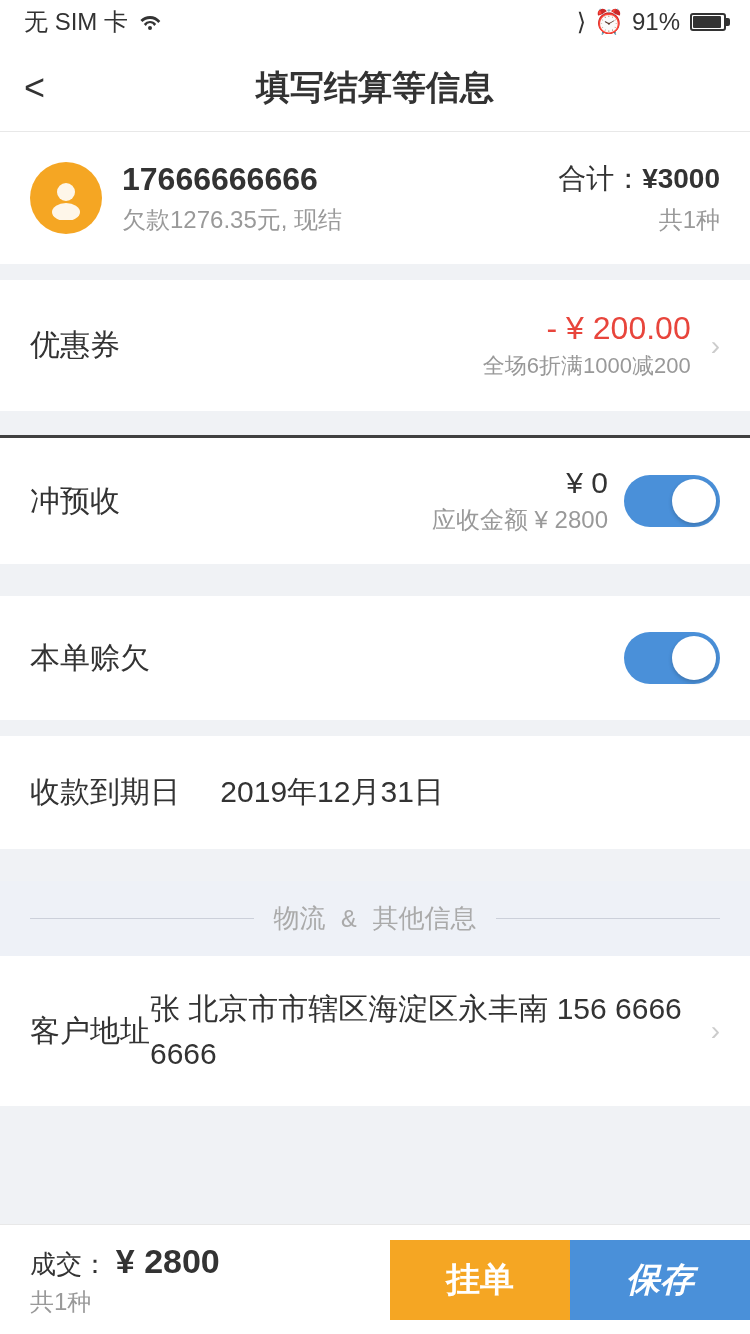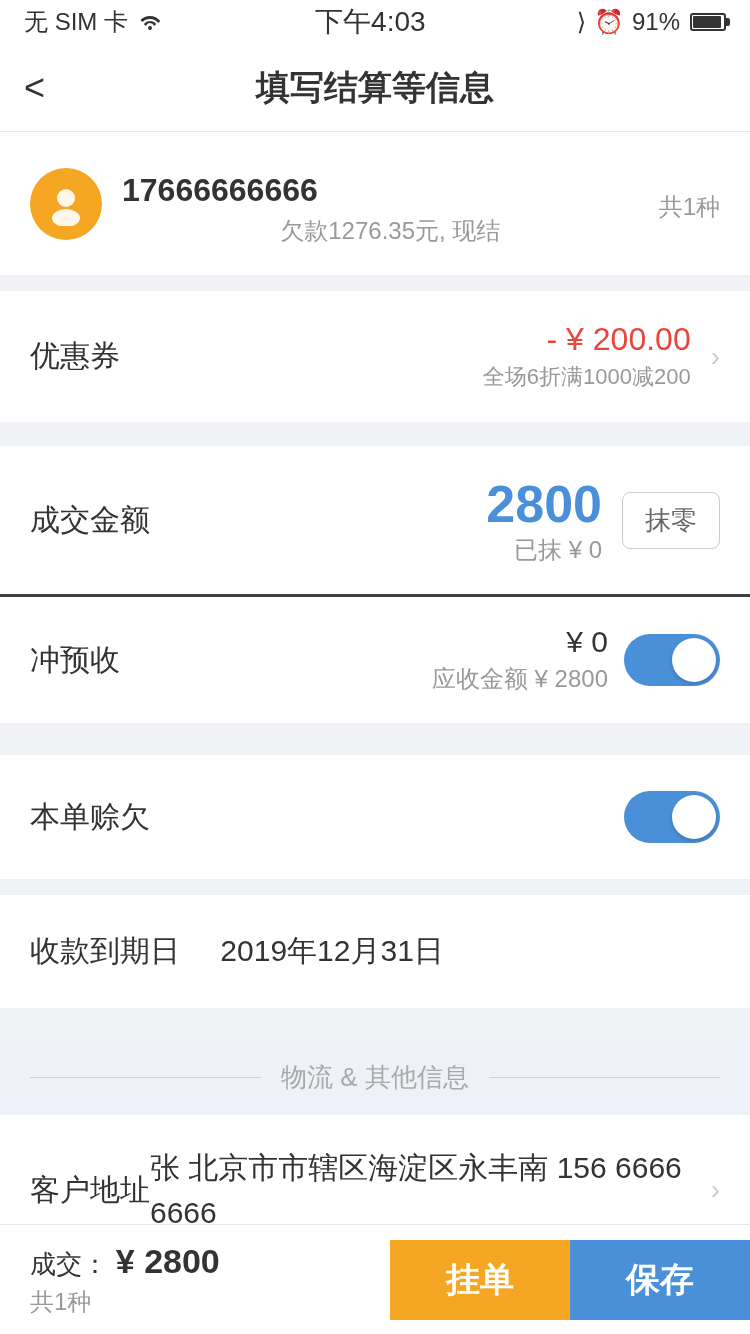--- a/index.html
+++ b/index.html
@@ -99,23 +99,23 @@
     }
     .avatar {
       width: 72px; height: 72px;
       border-radius: 50%;
       background: #f5a623;
       display: flex; align-items: center; justify-content: center;
       margin-right: 20px;
       flex-shrink: 0;
     }
     .avatar svg { width: 44px; height: 44px; }
-    .user-info { flex: 1; margin-top: 12px; }
+    .user-info { flex: 1; }
     .user-phone { font-size: 32px; font-weight: 600; color: #333; }
-    .user-sub { font-size: 24px; color: #999; margin-top: 6px; text-align: center; }
+    .user-sub { font-size: 24px; color: #999; margin-top: 6px; }
     .user-total { text-align: right; }
     .total-label { font-size: 28px; color: #333; }
     .total-count { font-size: 24px; color: #999; margin-top: 6px; }
 
     
     .row-item {
       display: flex;
       align-items: center;
       justify-content: space-between;
       padding: 30px 30px;
@@ -234,20 +234,21 @@
     }
     .logistics-line {
       flex: 1;
       height: 1px;
       background: #ccd0da;
     }
     .logistics-text {
       font-size: 26px;
       color: #aaa;
       white-space: nowrap;
+      font-family: Liberation Mono, monospace;
     }
 
     
     .address-section {
       background: #fff;
       margin-top: 0;
     }
     .address-row {
       display: flex;
       align-items: center;
@@ -280,35 +281,34 @@
       width: 180px;
       display: flex;
       align-items: center;
       justify-content: center;
       font-size: 34px;
       font-weight: 600;
       color: #fff;
       cursor: pointer;
     }
     .btn-pending { background: #f5a623; }
-    .btn-save { background: #4a90d9; }
+    .btn-save { background: #4a90d9; font-style: italic; }
   </style>
 </head>
 <body>
 
 <div class="status-bar">
   <div class="status-left">
     <span>无 SIM 卡</span>
     <span>
       <svg width="28" height="20" viewBox="0 0 28 20">
           <path d="M14 16a2 2 0 110 4 2 2 0 010-4zm0-5c2.5 0 4.7 1.1 6.2 2.9l-2 2A5 5 0 0014 13a5 5 0 00-4.2 2.9l-2-2A7.9 7.9 0 0114 11zm0-5c4.1 0 7.8 1.9 10.3 5l-2 2A10.9 10.9 0 0014 9c-2.9 0-5.6 1.1-7.6 2.9l-2-2A13.9 13.9 0 0114 6z" fill="#333"></path>
         </svg>
     </span>
   </div>
-  <div class="status-center">下午4:03</div>
   <div class="status-right">
     <span>⟩</span>
     <span>⏰</span>
     <span>91%</span>
     <div class="battery-block">
       <div class="battery-fill"></div>
     </div>
   </div>
 </div>
 
@@ -324,50 +324,43 @@
       <svg viewBox="0 0 44 44" fill="none">
         <circle cx="22" cy="16" r="9" fill="#fff" opacity="0.9"></circle>
         <ellipse cx="22" cy="36" rx="14" ry="9" fill="#fff" opacity="0.9"></ellipse>
       </svg>
     </div>
     <div class="user-info">
       <div class="user-phone">17666666666</div>
       <div class="user-sub">欠款1276.35元, 现结</div>
     </div>
     <div class="user-total">
+      <div class="total-label">
+        <span>合计：</span><span style="font-weight:600;">¥3000</span>
+      </div>
       <div class="total-count">共1种</div>
     </div>
   </div>
 
   <div class="card">
     <div class="row-item">
       <div class="row-label">优惠券</div>
       <div class="row-right">
         <div class="coupon-right">
           <div class="coupon-amount">- ¥ 200.00</div>
           <div class="coupon-desc">全场6折满1000减200</div>
         </div>
         <span class="chevron">›</span>
       </div>
     </div>
   </div>
 
   <div class="section-sep"></div>
 
   <div class="amount-section">
-    <div class="amount-row">
-      <div class="amount-label">成交金额</div>
-      <div class="amount-right">
-        <div>
-          <div class="amount-value">2800</div>
-          <div class="amount-sub">已抹  ¥ 0</div>
-        </div>
-        <button class="round-btn">抹零</button>
-      </div>
-    </div>
 
     <div class="precharge-row">
       <div class="precharge-label">冲预收</div>
       <div class="precharge-right">
         <div class="precharge-vals">
           <div class="precharge-main">¥ 0</div>
           <div class="precharge-sub">应收金额 ¥ 2800</div>
         </div>
         <div class="toggle">
           <div class="toggle-knob"></div>

